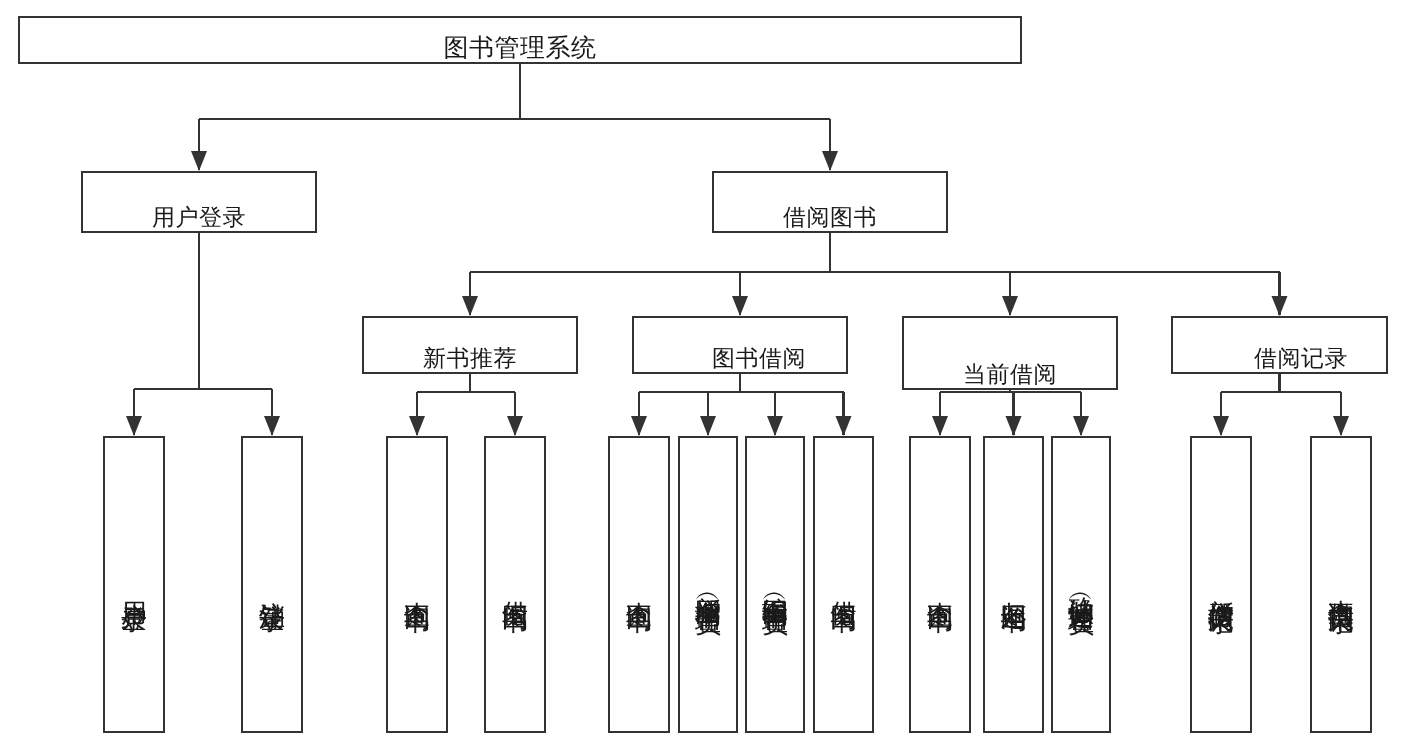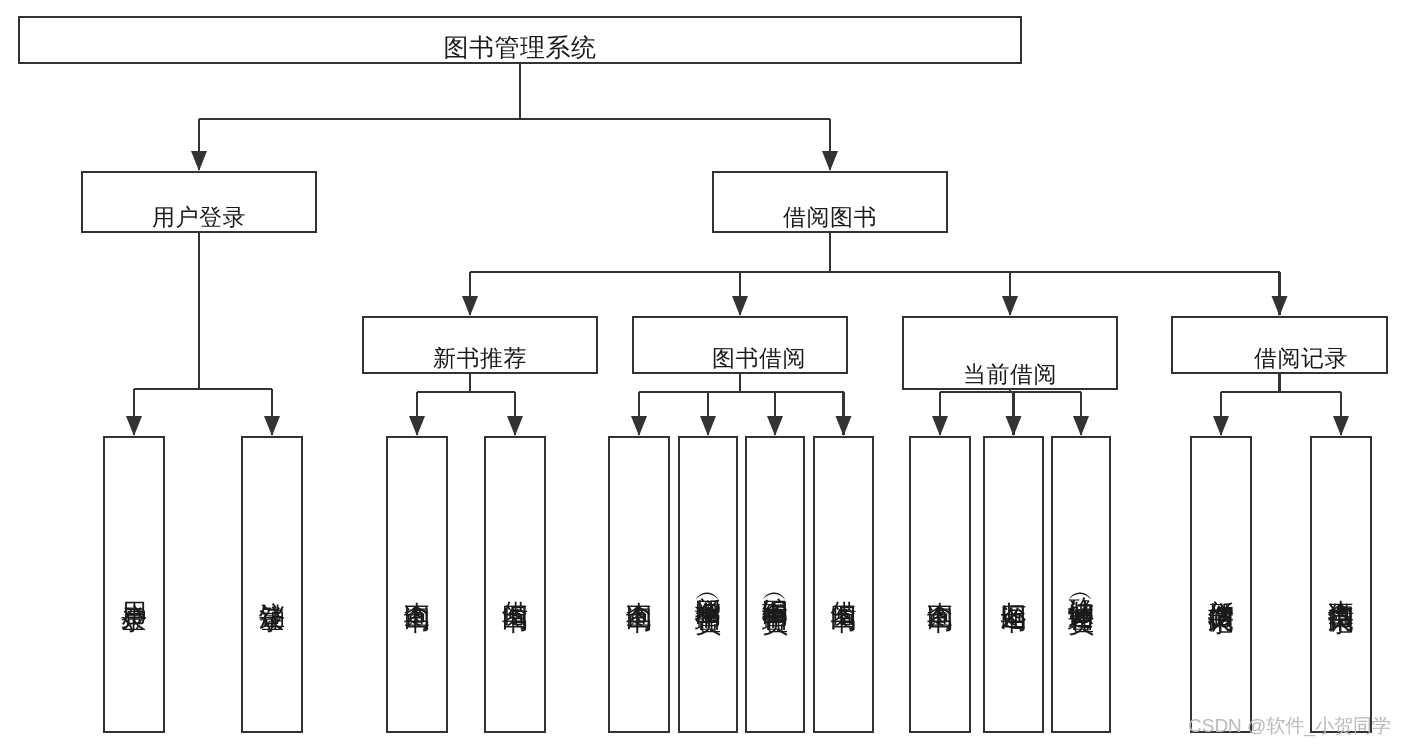--- a/index.html
+++ b/index.html
@@ -132,21 +132,21 @@
   <div id="node-layer">
       <div class="node horiz root" style="left: 18px; top: 16px; width: 1004px; height: 48px;">
         <span class="label">图书管理系统</span>
       </div>
       <div class="node horiz" style="left: 81px; top: 171px; width: 236px; height: 62px;">
         <span class="label">用户登录</span>
       </div>
       <div class="node horiz" style="left: 712px; top: 171px; width: 236px; height: 62px;">
         <span class="label">借阅图书</span>
       </div>
-      <div class="node horiz" style="left: 362px; top: 316px; width: 236px; height: 58px;">
+      <div class="node horiz" style="left: 362px; top: 316px; width: 216px; height: 58px;">
         <span class="label">新书推荐</span>
       </div>
       <div class="node horiz" style="left: 632px; top: 316px; width: 216px; height: 58px; padding-left: 38px;">
         <span class="label">图书借阅</span>
       </div>
       <div class="node horiz" style="left: 902px; top: 316px; width: 216px; height: 74px;">
         <span class="label">当前借阅</span>
       </div>
       <div class="node horiz" style="left: 1171px; top: 316px; width: 217px; height: 58px; padding-left: 43px;">
         <span class="label">借阅记录</span>
@@ -184,14 +184,13 @@
       <div class="node vert" style="left: 1051px; top: 436px; width: 60px; height: 297px;">
         <span class="label">确认归还（管理员）</span>
       </div>
       <div class="node vert" style="left: 1190px; top: 436px; width: 62px; height: 297px;">
         <span class="label">新增借阅记录</span>
       </div>
       <div class="node vert" style="left: 1310px; top: 436px; width: 62px; height: 297px;">
         <span class="label">查询借阅记录</span>
       </div>
     </div>
-  <div class="watermark">CSDN @软件_小贺同学</div>
 </div>
 
 </body></html>

